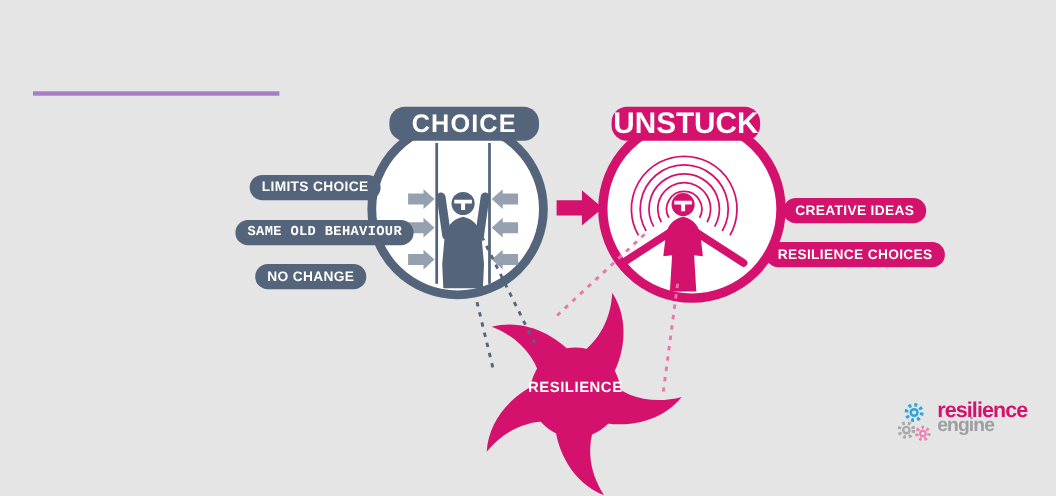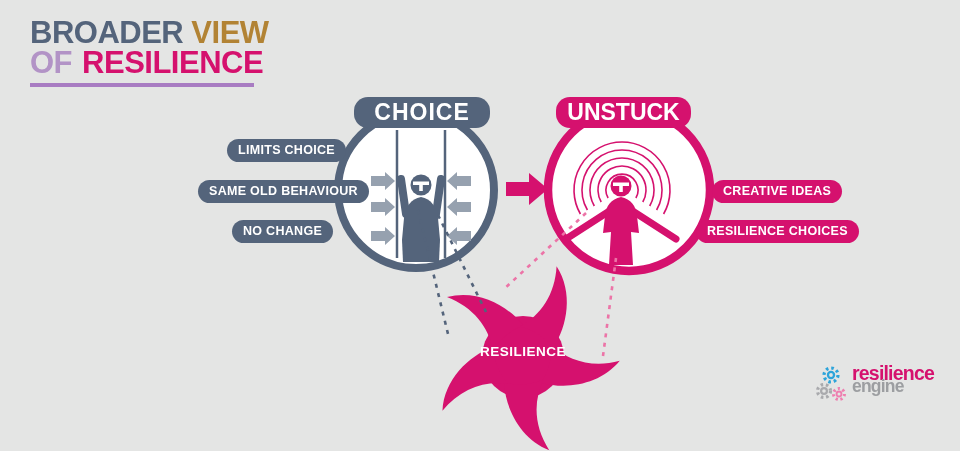--- a/index.html
+++ b/index.html
@@ -13,53 +13,49 @@
   .title .t-of{color:var(--lilac);}
   .title .t-resilience{color:var(--magenta);margin-left:10px;}
   .title-underline{position:absolute;left:30px;top:83px;width:224px;height:4px;background:var(--underline);z-index:3;}
 
   
   #art{position:absolute;left:0;top:0;z-index:1;}
 
   
   .tab{position:absolute;z-index:2;height:31px;border-radius:14px;color:#fff;font-weight:bold;text-align:center;line-height:31px;}
   .tab-stuck{left:354px;top:97px;width:136px;background:var(--slate);font-size:23px;letter-spacing:1px;}
-  .tab-unstuck{left:556px;top:97px;width:135px;background:var(--magenta);font-size:23px;letter-spacing:0px;}
+  .tab-unstuck{left:556px;top:97px;width:135px;background:var(--magenta);font-size:27px;letter-spacing:0px;}
 
   
   .pill{position:absolute;z-index:2;height:23px;line-height:23px;border-radius:12px;padding:0 11px;
         color:#fff;font-weight:bold;font-size:12.5px;letter-spacing:0.3px;white-space:nowrap;}
-  .pill.slate{background:var(--slate);}
+  .pill.slate{background:var(--slate);margin-top:20px;}
   .pill.pink{background:var(--magenta);}
   .pill-1{left:227px;top:139px;}
-  .pill-2{left:198px;top:180px;}
+  .pill-2{left:214px;top:180px;font-family:Liberation Mono, monospace;}
   .pill-3{left:232px;top:220px;}
   .pill-4{left:722px;top:139px;}
   .pill-5{left:712px;top:180px;}
   .pill-6{left:696px;top:220px;}
 
   
   .swirl-label{position:absolute;z-index:3;left:477px;top:344px;width:92px;text-align:center;
                color:#fff;font-weight:bold;font-size:13.5px;letter-spacing:0.5px;}
 
   
   .logo{position:absolute;z-index:3;left:816px;top:366px;display:flex;align-items:flex-start;}
   .logo-text{margin-left:2px;line-height:15px;}
   .logo-line1{color:var(--magenta);font-weight:bold;font-size:19.5px;letter-spacing:-0.8px;display:block;}
   .logo-line2{color:var(--logoGray);font-weight:bold;font-size:17.5px;letter-spacing:-0.8px;display:block;margin-left:0;margin-top:-2px;}
 </style>
 </head>
 <body>
 
 <div id="frame">
 
-  <div class="title">
-    <div><span class="t-broader">BROADER</span> <span class="t-view">VIEW</span></div>
-    <div><span class="t-of">OF</span><span class="t-resilience">RESILIENCE</span></div>
-  </div>
   <div class="title-underline"></div>
 
   <svg id="art" width="960" height="451" viewBox="0 0 960 451">
 
     <g transform="translate(523,357)">
       <g style="fill:var(--magenta)" transform="scale(-1,1)">
         <circle cx="0" cy="0" r="41"></circle>
         <path d="M 0,-32 C 16,-52 46,-68 76,-60 C 50,-50 34,-30 30,-6 C 22,-20 10,-27 0,-32 Z"></path>
         <path transform="rotate(72)" d="M 0,-32 C 16,-52 46,-68 76,-60 C 50,-50 34,-30 30,-6 C 22,-20 10,-27 0,-32 Z"></path>
         <path transform="rotate(144)" d="M 0,-32 C 16,-52 46,-68 76,-60 C 50,-50 34,-30 30,-6 C 22,-20 10,-27 0,-32 Z"></path>

